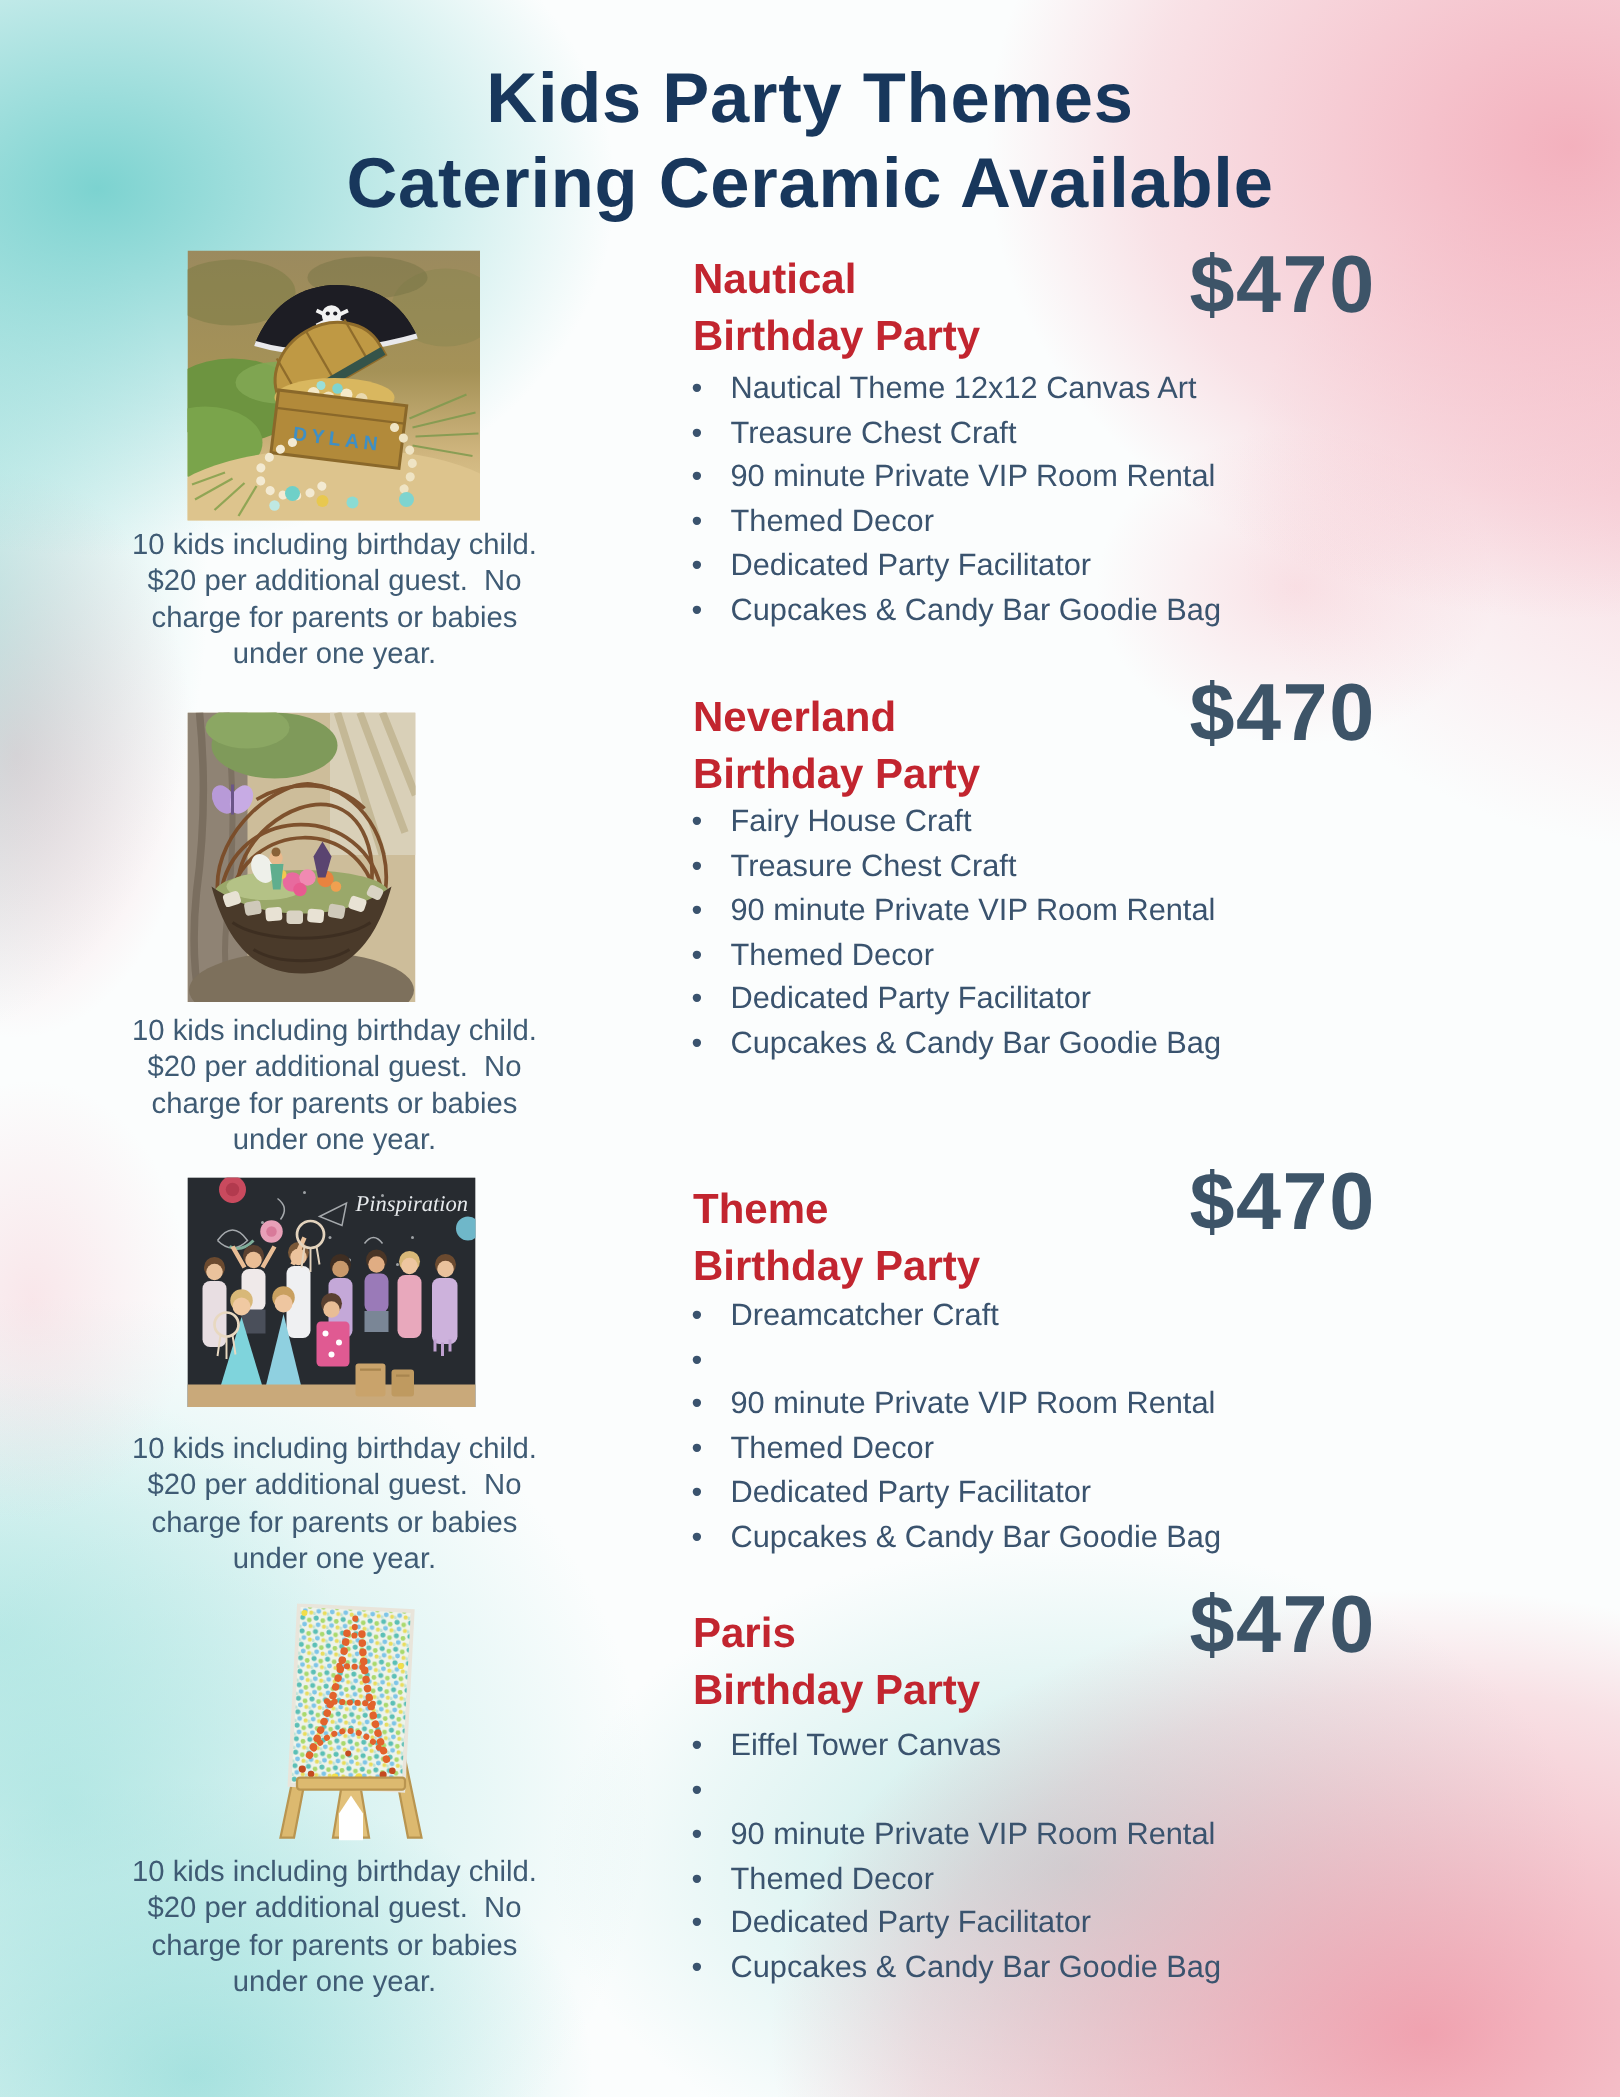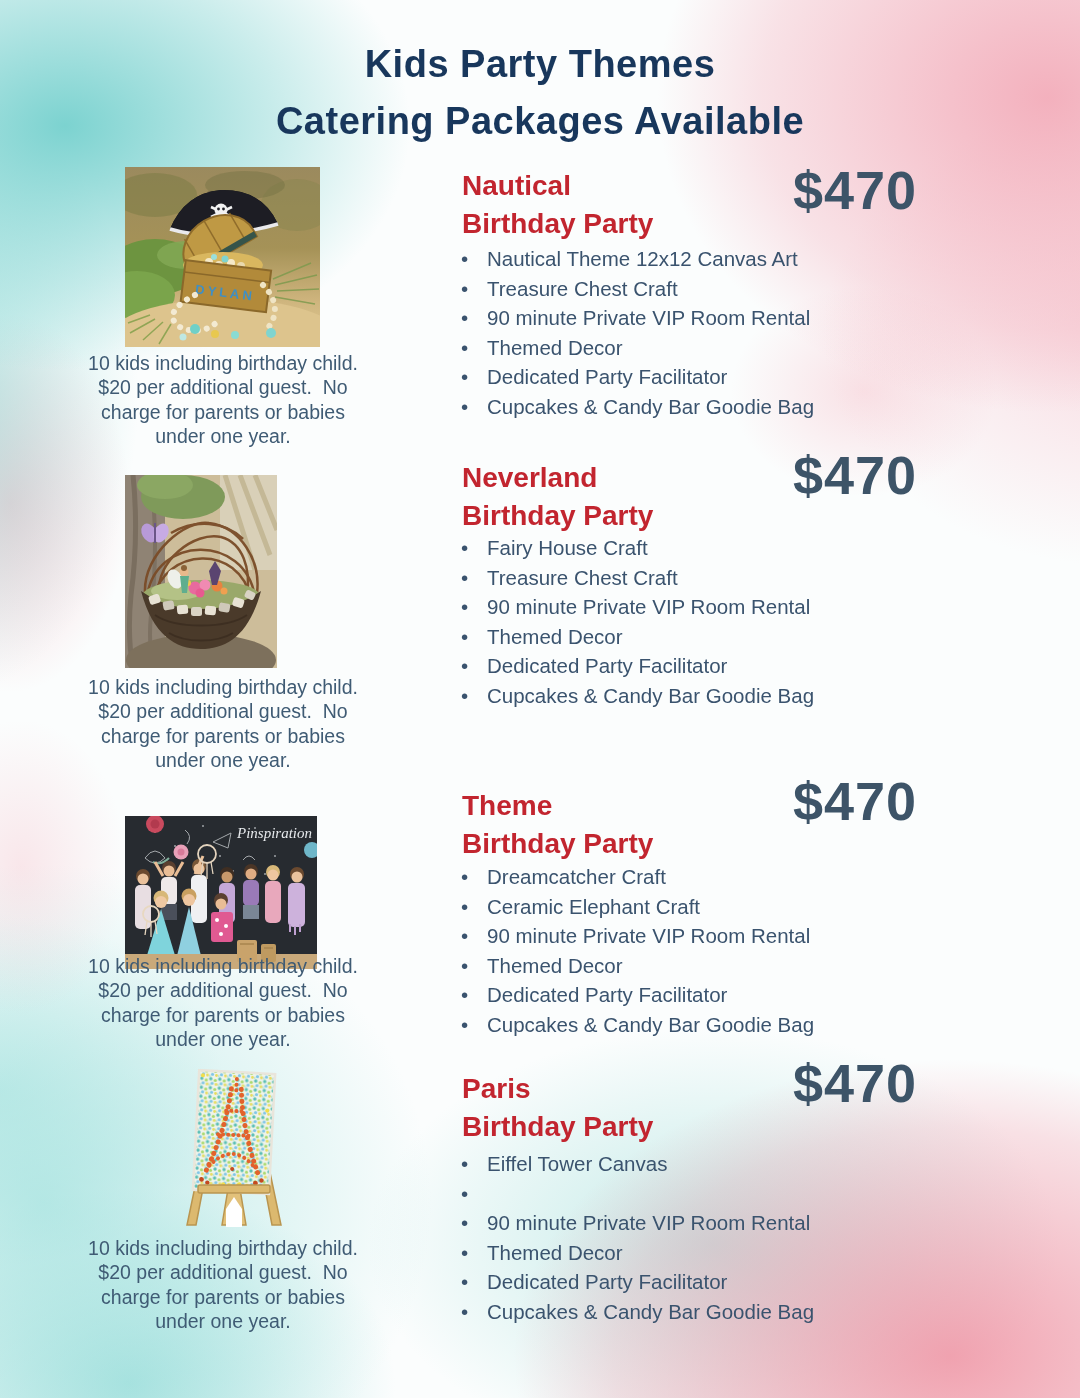--- a/index.html
+++ b/index.html
@@ -17,41 +17,41 @@
       radial-gradient(ellipse 560px 380px at 88% 97%, rgba(239,140,157,0.80) 0%, rgba(239,140,157,0.25) 60%, rgba(239,140,157,0) 78%),
       radial-gradient(ellipse 480px 300px at 66% 89%, rgba(150,219,214,0.55) 0%, rgba(150,219,214,0) 72%),
       radial-gradient(ellipse 540px 470px at 4% 86%,  rgba(150,222,218,0.65) 0%, rgba(150,222,218,0) 72%),
       radial-gradient(ellipse 380px 280px at 12% 99%, rgba(120,210,206,0.60) 0%, rgba(120,210,206,0) 70%),
       radial-gradient(ellipse 320px 250px at 0% 78%,  rgba(165,226,222,0.50) 0%, rgba(165,226,222,0) 70%),
       #fbfdfd;
   }
   .title {
     position:absolute; top:36px; left:0; width:100%;
     text-align:center; color:#18375C; font-weight:bold;
-    font-size:38px; line-height:57px; letter-spacing:0.5px;
+    font-size:47px; line-height:57px; letter-spacing:0.5px;
   }
   .figure { position:absolute; }
   .figure svg { display:block; }
   .caption { position:absolute; color:#3F5B74; font-size:19.5px; line-height:24.4px; text-align:center; }
   .cap-line { white-space:nowrap; }
   .theme-heading { position:absolute; left:462px; color:#C2252F; font-weight:bold; font-size:28px; line-height:38px; }
   .price { position:absolute; left:793px; color:#3D5468; font-weight:bold; font-size:54px; line-height:45px; letter-spacing:1px; }
   .items { position:absolute; left:458px; margin:0; padding:0; list-style:none;
            color:#3A536E; font-size:20.5px; line-height:29.6px; width:520px; }
   .items li { display:flex; }
   .items .dot { width:26px; flex:0 0 26px; text-align:left; padding-left:3px; }
 </style>
 </head>
 <body>
 
 <div class="page">
 
   <h1 class="title" style="margin:0;">
     <div>Kids Party Themes</div>
-    <div>Catering Packages Available</div>
+    <div>Catering Ceramic Available</div>
   </h1>
 
   <div class="figure" style="left:125px; top:167px;">
     <svg width="195" height="180" viewBox="0 0 195 180">
       <defs>
         <linearGradient id="p1bg" x1="0" y1="0" x2="0" y2="1">
           <stop offset="0" stop-color="#9b8a5e"></stop>
             <stop offset="0.45" stop-color="#a59257"></stop>
           <stop offset="0.75" stop-color="#cfb57e"></stop>
             <stop offset="1" stop-color="#e2cd96"></stop>
@@ -251,21 +251,21 @@
     <li>
         <span class="dot">•</span>
         <span>Dedicated Party Facilitator</span>
       </li>
     <li>
         <span class="dot">•</span>
         <span>Cupcakes &amp; Candy Bar Goodie Bag</span>
       </li>
   </ul>
 
-  <div class="figure" style="left:125px; top:785px;margin-top:31px;">
+  <div class="figure" style="left:125px; top:785px;">
     <svg width="192" height="153" viewBox="0 0 192 153">
       <rect width="192" height="153" fill="#2b2e33"></rect>
       <rect width="192" height="153" fill="#24272c" opacity="0.4"></rect>
 
       <g stroke="#cfd3d6" stroke-width="1" fill="none" opacity="0.75">
         <path d="M88,26 l18,-9 l-3,15 z"></path>
         <path d="M20,42 q10,-14 20,0 q-10,10 -20,0"></path>
         <path d="M60,14 q8,6 2,14"></path>
         <path d="M118,44 q6,-8 12,0"></path>
       </g>
@@ -351,21 +351,20 @@
     <div>Birthday Party</div>
   </div>
   <div class="price" style="top:779px;">$470</div>
   <ul class="items" style="top:862px;">
     <li>
         <span class="dot">•</span>
         <span>Dreamcatcher Craft</span>
       </li>
     <li>
         <span class="dot">•</span>
-        <span>Ceramic Elephant Craft</span>
       </li>
     <li>
         <span class="dot">•</span>
         <span>90 minute Private VIP Room Rental</span>
       </li>
     <li>
         <span class="dot">•</span>
         <span>Themed Decor</span>
       </li>
     <li>

